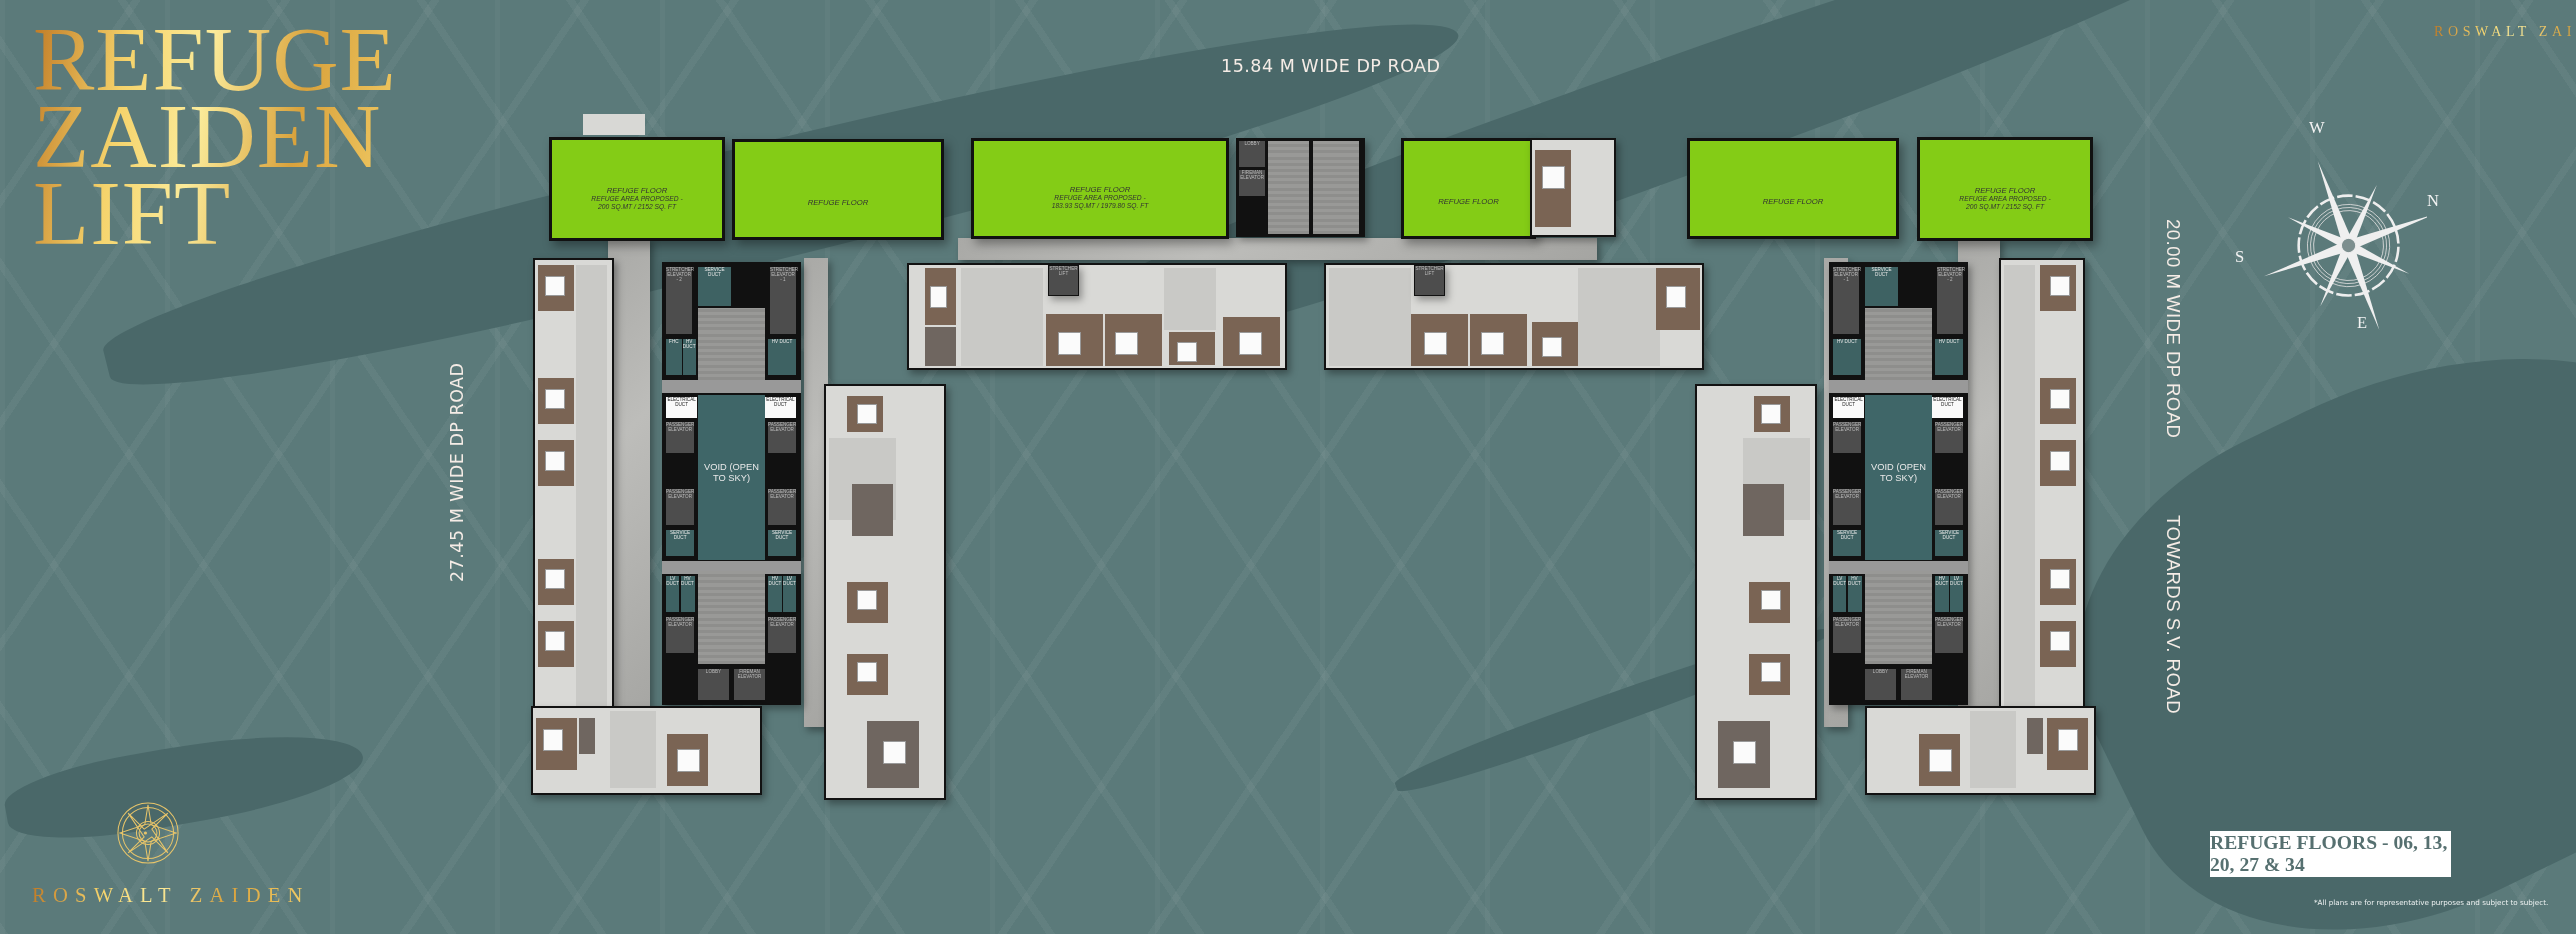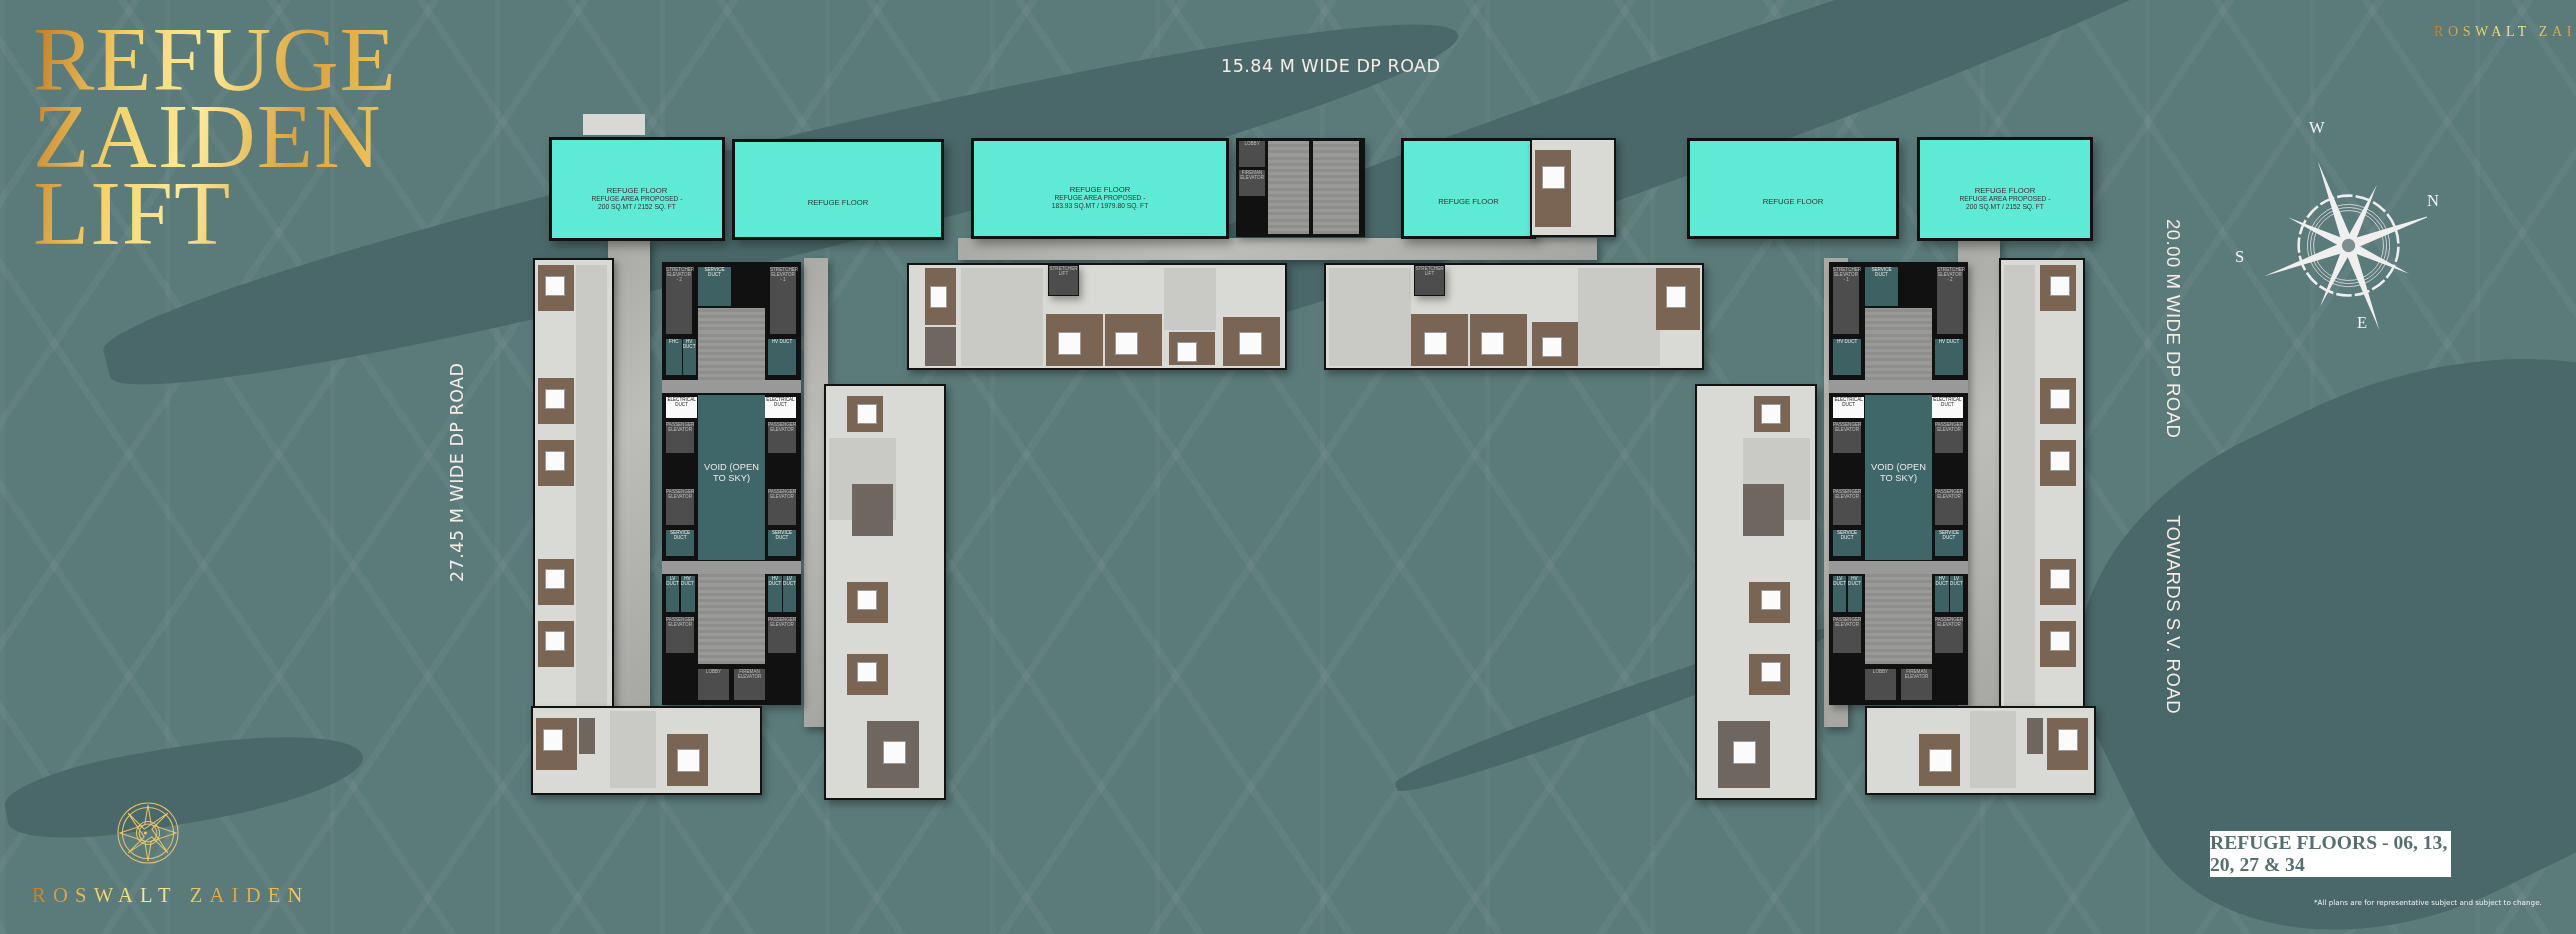--- a/index.html
+++ b/index.html
@@ -17,21 +17,21 @@
   .road{position:absolute;color:#f5ece6;font-family:"DejaVu Sans",sans-serif;font-size:17.5px;letter-spacing:0.5px;white-space:nowrap;}
   .road-top{left:1221px;top:56px;}
   .road-left{left:447px;top:582px;transform:rotate(-90deg);transform-origin:left top;}
   .road-right1{left:2184px;top:219px;transform:rotate(90deg);transform-origin:left top;font-family:"Liberation Sans",sans-serif;font-size:18.5px;}
   .road-right2{left:2184px;top:515px;transform:rotate(90deg);transform-origin:left top;font-family:"Liberation Sans",sans-serif;font-size:18.5px;}
   .compass{position:absolute;left:2231px;top:118px;width:196px;height:216px;}
   .compass-label{position:absolute;color:#f3f3f3;font-family:"Liberation Serif",serif;font-size:16.5px;}
   .floors-box{position:absolute;left:2210px;top:831px;width:241px;height:46px;background:#fff;display:flex;align-items:center;justify-content:center;}
   .floors-text{font-family:"Liberation Serif",serif;font-weight:bold;font-size:19.6px;color:#567070;letter-spacing:0px;}
   .disclaimer{position:absolute;left:2314px;top:898px;color:#eef2f2;font-size:7.2px;font-family:"DejaVu Sans",sans-serif;}
-  .refuge{position:absolute;background:#5eead4;border:3.1px solid #111;box-shadow:4.1px 5.2px 9.3px rgba(0,0,0,0.35);}
+  .refuge{position:absolute;background:#84cc16;border:3.1px solid #111;box-shadow:4.1px 5.2px 9.3px rgba(0,0,0,0.35);font-style:italic;}
   .refuge .lbl{position:absolute;left:0;right:0;text-align:center;color:#333;font-size:6.7px;line-height:8.2px;}
   .refuge .lbl b{font-weight:normal;font-size:7.7px;}
   .balcony{position:absolute;background:#d8d8d5;height:20.6px;}
   .corridor{position:absolute;background:linear-gradient(135deg,#a9a9a6,#bdbdba 40%,#a5a5a2);box-shadow:3.1px 4.1px 7.2px rgba(0,0,0,0.35);}
   .apt{position:absolute;background:#d9d9d6;border:2.6px solid #121212;box-shadow:3.1px 4.1px 7.2px rgba(0,0,0,0.35);overflow:hidden;}
   .room{position:absolute;}
   .wood{background:#7a6454;}
   .wood2{background:#6f6660;}
   .marble{background:#c9c9c6;}
   .bed{position:absolute;background:#fbfbfb;border:1px solid #999;}
@@ -313,14 +313,14 @@
     <div class="room wood2" style="left:160px;top:10.3px;width:15.5px;height:36px;"></div>
     <div class="room wood" style="left:180px;top:10.3px;width:41px;height:52px;"></div>
     <div class="bed" style="left:62px;top:41px;width:20.6px;height:20.6px;"></div>
     <div class="bed" style="left:191px;top:20.6px;width:18px;height:20.6px;"></div>
   </div>
 </div>
 
 <div class="floors-box">
   <span class="floors-text">REFUGE FLOORS - 06, 13, 20, 27 &amp; 34</span>
 </div>
-<div class="disclaimer">*All plans are for representative subject and subject to change.</div>
+<div class="disclaimer">*All plans are for representative purposes and subject to subject.</div>
 
 
 </body></html>

